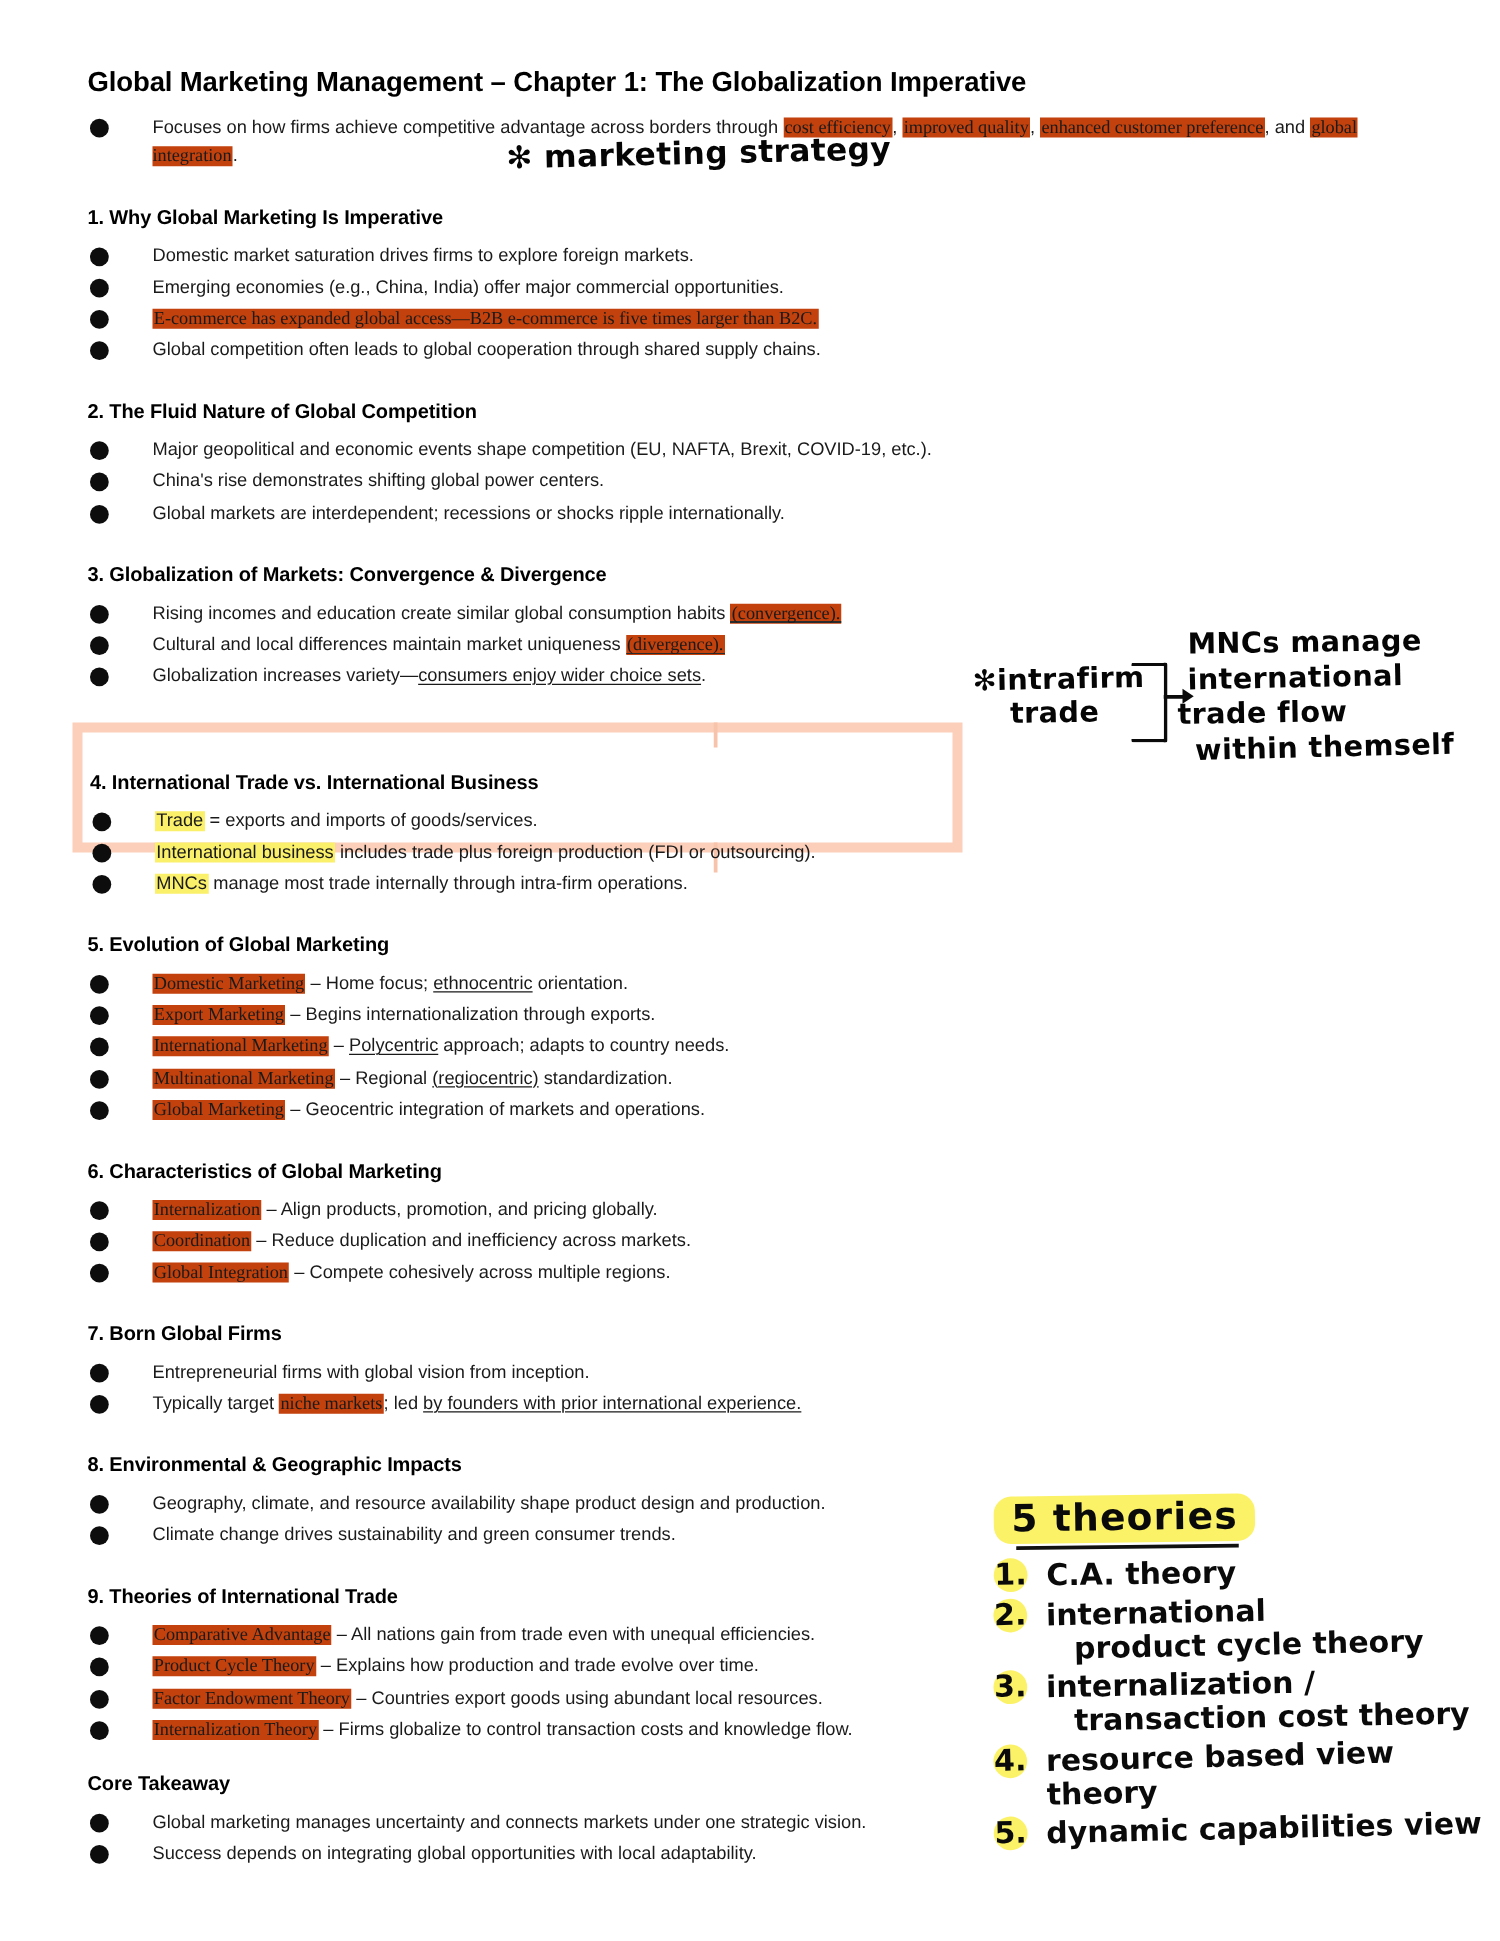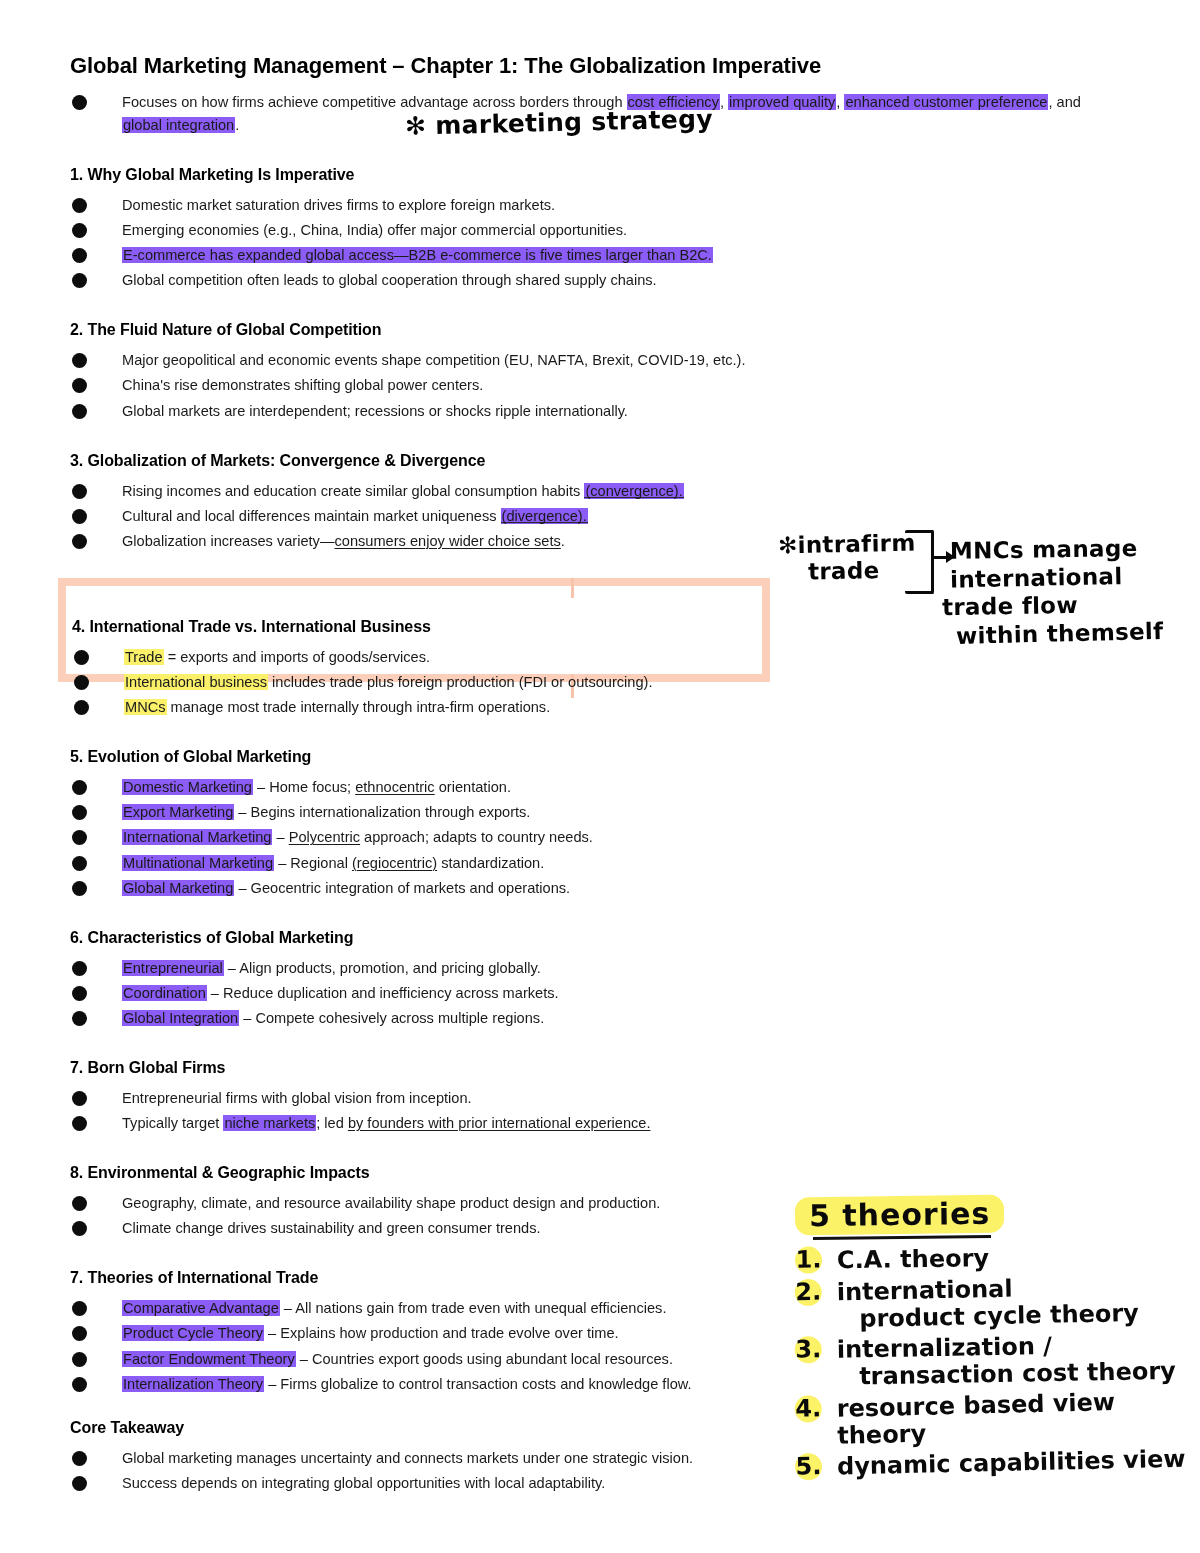--- a/index.html
+++ b/index.html
@@ -30,21 +30,21 @@
   ul.bl li{
     position:relative;padding-left:52px;
     font-size:14.6px;line-height:22.6px;color:#1a1a1a;
     margin:0 0 2.5px 0;
   }
   ul.bl li .bullet{
     position:absolute;left:2px;top:4px;width:15px;height:15px;
     background:#0d0d0d;border-radius:50%;
   }
   ul.bl li.wrap{line-height:23px;}
-  .hl-s2{background:#8b5cf6;padding:0 1px;}
+  .hl-s2{background:#c2410c;padding:0 1px;font-family:Liberation Serif, serif;}
   .hl-y{background:#faf06a;padding:0 1px;}
   .ul{text-decoration:underline;text-decoration-thickness:1px;text-underline-offset:2px;}
   .sq{
     background-image:linear-gradient(transparent 88%, #2b2b2b 88%, #2b2b2b 96%, transparent 96%);
     background-repeat:repeat-x;
   }
 
   
   .box4{
     position:absolute;left:58px;top:578px;width:712px;height:104px;
@@ -60,21 +60,21 @@
 
   
   .hand{
     font-family:"DejaVu Sans",sans-serif;
     font-weight:bold;color:#050505;position:absolute;
     letter-spacing:0.3px;
   }
   .hw-note1{left:778px;top:528px;width:420px;font-size:23px;line-height:27px;}
   .hw-note1 .l1{display:block;transform:rotate(-1.2deg);}
   .hw-note1 .l2{display:block;margin-left:30px;transform:rotate(-1deg);}
-  .hw-right{position:absolute;left:950px;top:535px;width:250px;font-size:23px;line-height:28px;}
+  .hw-right{position:absolute;left:950px;top:500px;width:250px;font-size:23px;line-height:28px;}
   .hw-right span{display:block;}
 
   .brace{
     position:absolute;left:905px;top:530px;width:26px;height:58px;
     border:3px solid #0a0a0a;border-left:none;border-radius:2px;
   }
   .arrowline{position:absolute;left:931px;top:556px;width:20px;height:3px;background:#0a0a0a;}
   .arrowhead{
     position:absolute;left:946px;top:551px;width:0;height:0;
     border-left:9px solid #0a0a0a;border-top:6px solid transparent;border-bottom:6px solid transparent;
@@ -184,21 +184,21 @@
         <li><span class="bullet"></span><span class="hl-s2">Multinational Marketing</span><span> – Regional </span><span class="ul">(regiocentric)</span><span> standardization.</span></li>
         <li><span class="bullet"></span><span class="hl-s2">Global Marketing</span><span> – Geocentric integration of markets and operations.</span></li>
       </ul>
     </div>
 
     <div class="sec-gap"></div>
 
     <div class="sec">
       <div class="sec-h">6. Characteristics of Global Marketing</div>
       <ul class="bl">
-        <li><span class="bullet"></span><span class="hl-s2">Entrepreneurial</span><span> – Align products, promotion, and pricing globally.</span></li>
+        <li><span class="bullet"></span><span class="hl-s2">Internalization</span><span> – Align products, promotion, and pricing globally.</span></li>
         <li><span class="bullet"></span><span class="hl-s2">Coordination</span><span> – Reduce duplication and inefficiency across markets.</span></li>
         <li><span class="bullet"></span><span class="hl-s2">Global Integration</span><span> – Compete cohesively across multiple regions.</span></li>
       </ul>
     </div>
 
     <div class="sec-gap"></div>
 
     <div class="sec">
       <div class="sec-h">7. Born Global Firms</div>
       <ul class="bl">
@@ -213,21 +213,21 @@
       <div class="sec-h">8. Environmental &amp; Geographic Impacts</div>
       <ul class="bl">
         <li><span class="bullet"></span><span>Geography, climate, and resource availability shape product design and production.</span></li>
         <li><span class="bullet"></span><span>Climate change drives sustainability and green consumer trends.</span></li>
       </ul>
     </div>
 
     <div class="sec-gap"></div>
 
     <div class="sec">
-      <div class="sec-h">7. Theories of International Trade</div>
+      <div class="sec-h">9. Theories of International Trade</div>
       <ul class="bl">
         <li><span class="bullet"></span><span class="hl-s2">Comparative Advantage</span><span> – All nations gain from trade even with unequal efficiencies.</span></li>
         <li><span class="bullet"></span><span class="hl-s2">Product Cycle Theory</span><span> – Explains how production and trade evolve over time.</span></li>
         <li><span class="bullet"></span><span class="hl-s2">Factor Endowment Theory</span><span> – Countries export goods using abundant local resources.</span></li>
         <li><span class="bullet"></span><span class="hl-s2">Internalization Theory</span><span> – Firms globalize to control transaction costs and knowledge flow.</span></li>
       </ul>
     </div>
 
     <div class="sec-gap-sm"></div>
 

